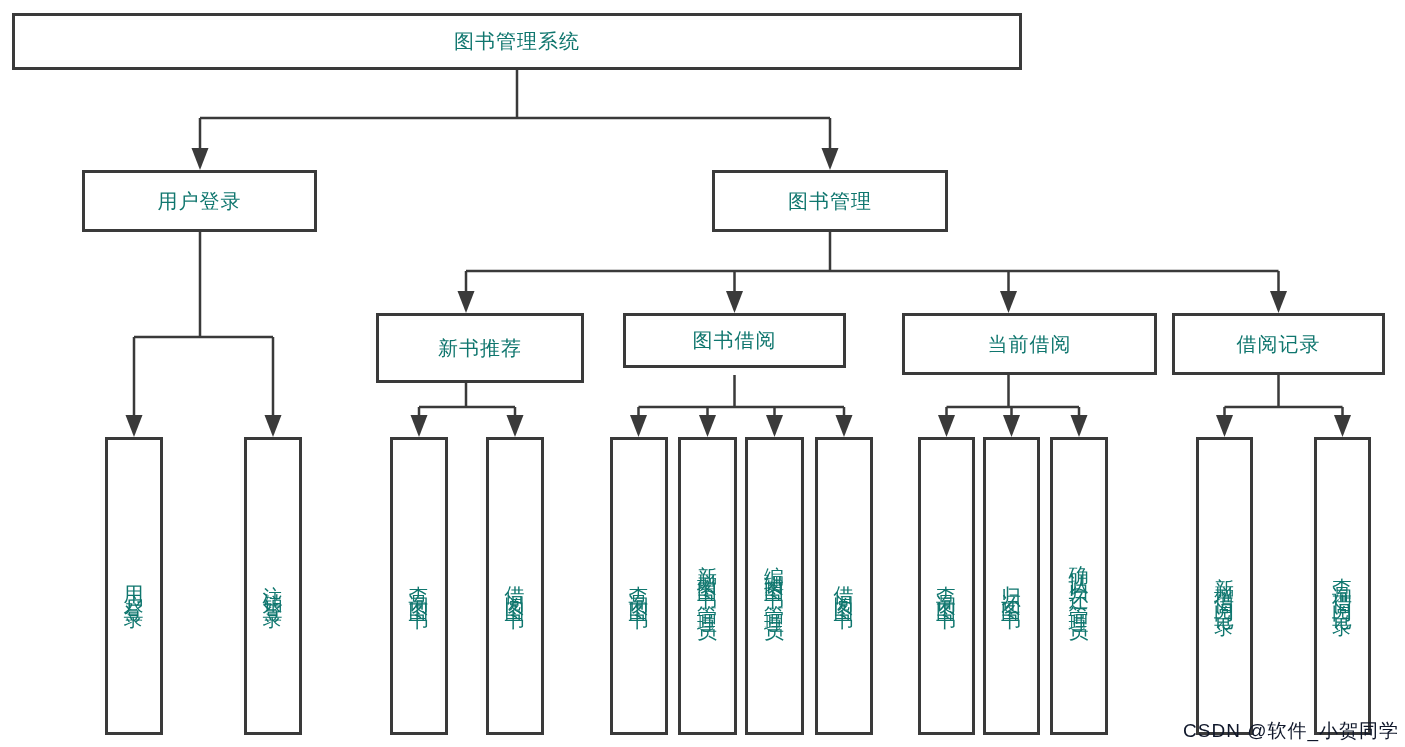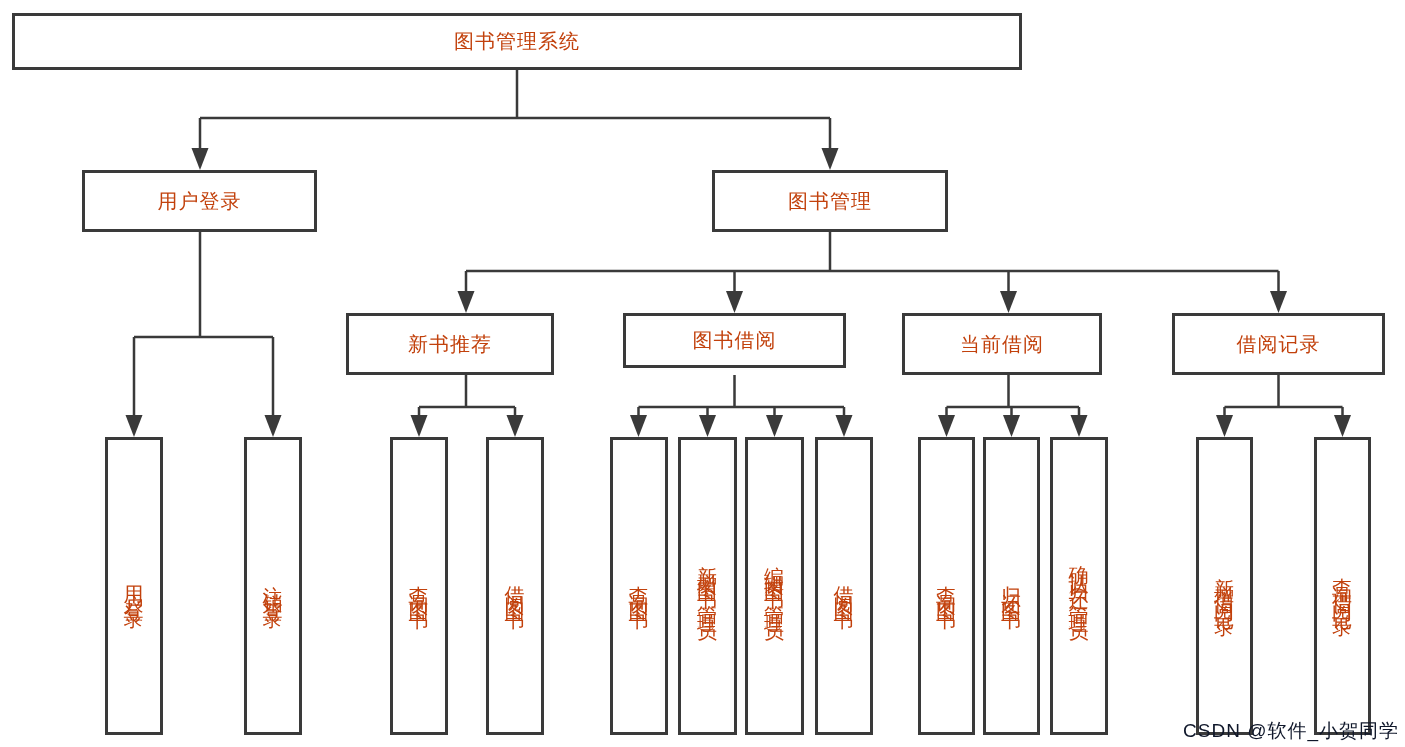--- a/index.html
+++ b/index.html
@@ -15,41 +15,41 @@
     position: absolute;
     left: 0; top: 0;
     width: 1405px; height: 747px;
     z-index: 0;
   }
   .node {
     position: absolute;
     box-sizing: border-box;
     border: 3px solid #3a3a3a;
     background: #ffffff;
-    color: #c2410c;
+    color: #0f766e;
     display: flex;
     align-items: center;
     justify-content: center;
     font-size: 20px;
     z-index: 1;
     letter-spacing: 1px;
   }
   .leaf .vtext {
     writing-mode: vertical-rl;
     text-orientation: mixed;
     letter-spacing: 8px;
     line-height: 1;
   }
   
   .n-root { left: 12px;   top: 13px;  width: 1010px; height: 57px; }
   .n-l2a  { left: 82px;   top: 170px; width: 235px;  height: 62px; }
   .n-l2b  { left: 712px;  top: 170px; width: 236px;  height: 62px; font-family: Liberation Mono, monospace; }
-  .n-l3a  { left: 346px;  top: 313px; width: 208px;  height: 62px; }
+  .n-l3a  { left: 376px;  top: 313px; width: 208px;  height: 70px; }
   .n-l3b  { left: 623px;  top: 313px; width: 223px;  height: 55px; }
-  .n-l3c  { left: 902px;  top: 313px; width: 200px;  height: 62px; }
+  .n-l3c  { left: 902px;  top: 313px; width: 255px;  height: 62px; }
   .n-l3d  { left: 1172px; top: 313px; width: 213px;  height: 62px; }
   .leaf   { top: 437px; width: 58px; height: 298px; }
   .n-a1 { left: 105px; }
   .n-a2 { left: 244px; }
   .n-b1 { left: 390px; }
   .n-b2 { left: 486px; }
   .n-c1 { left: 610px; }
   .n-c2 { left: 678px; width: 59px; }
   .n-c3 { left: 745px; width: 59px; }
   .n-c4 { left: 815px; }

